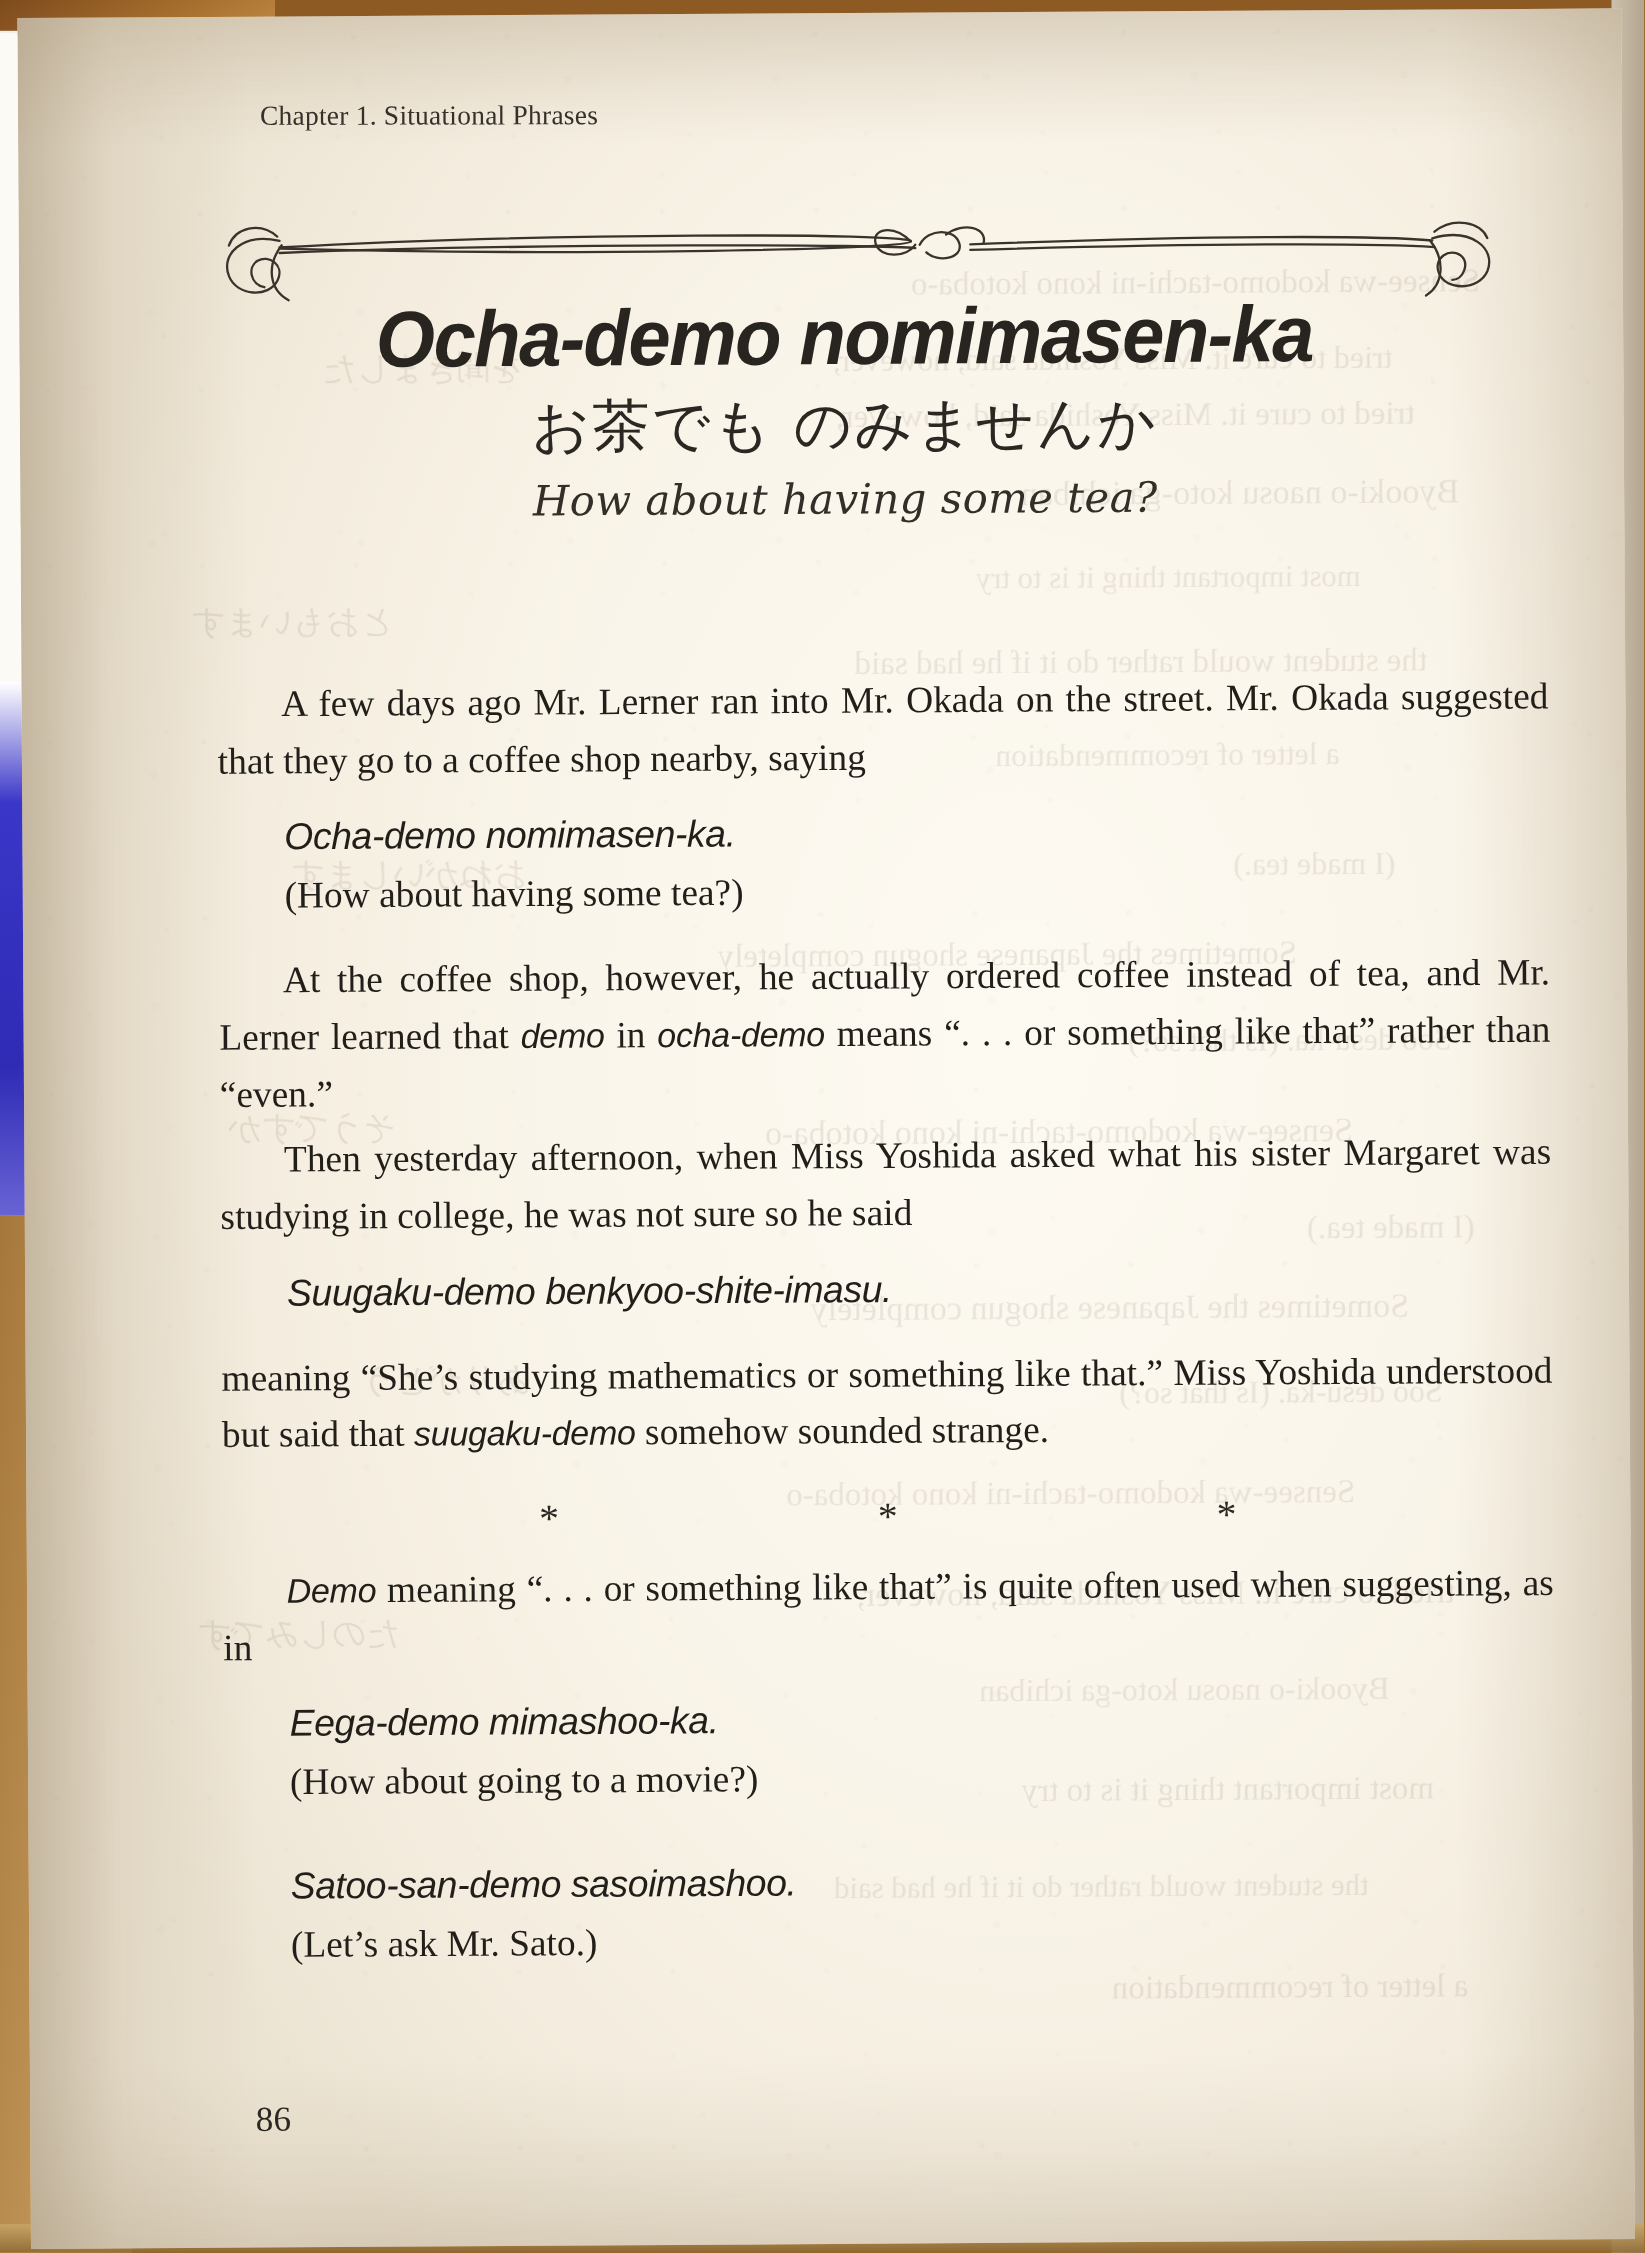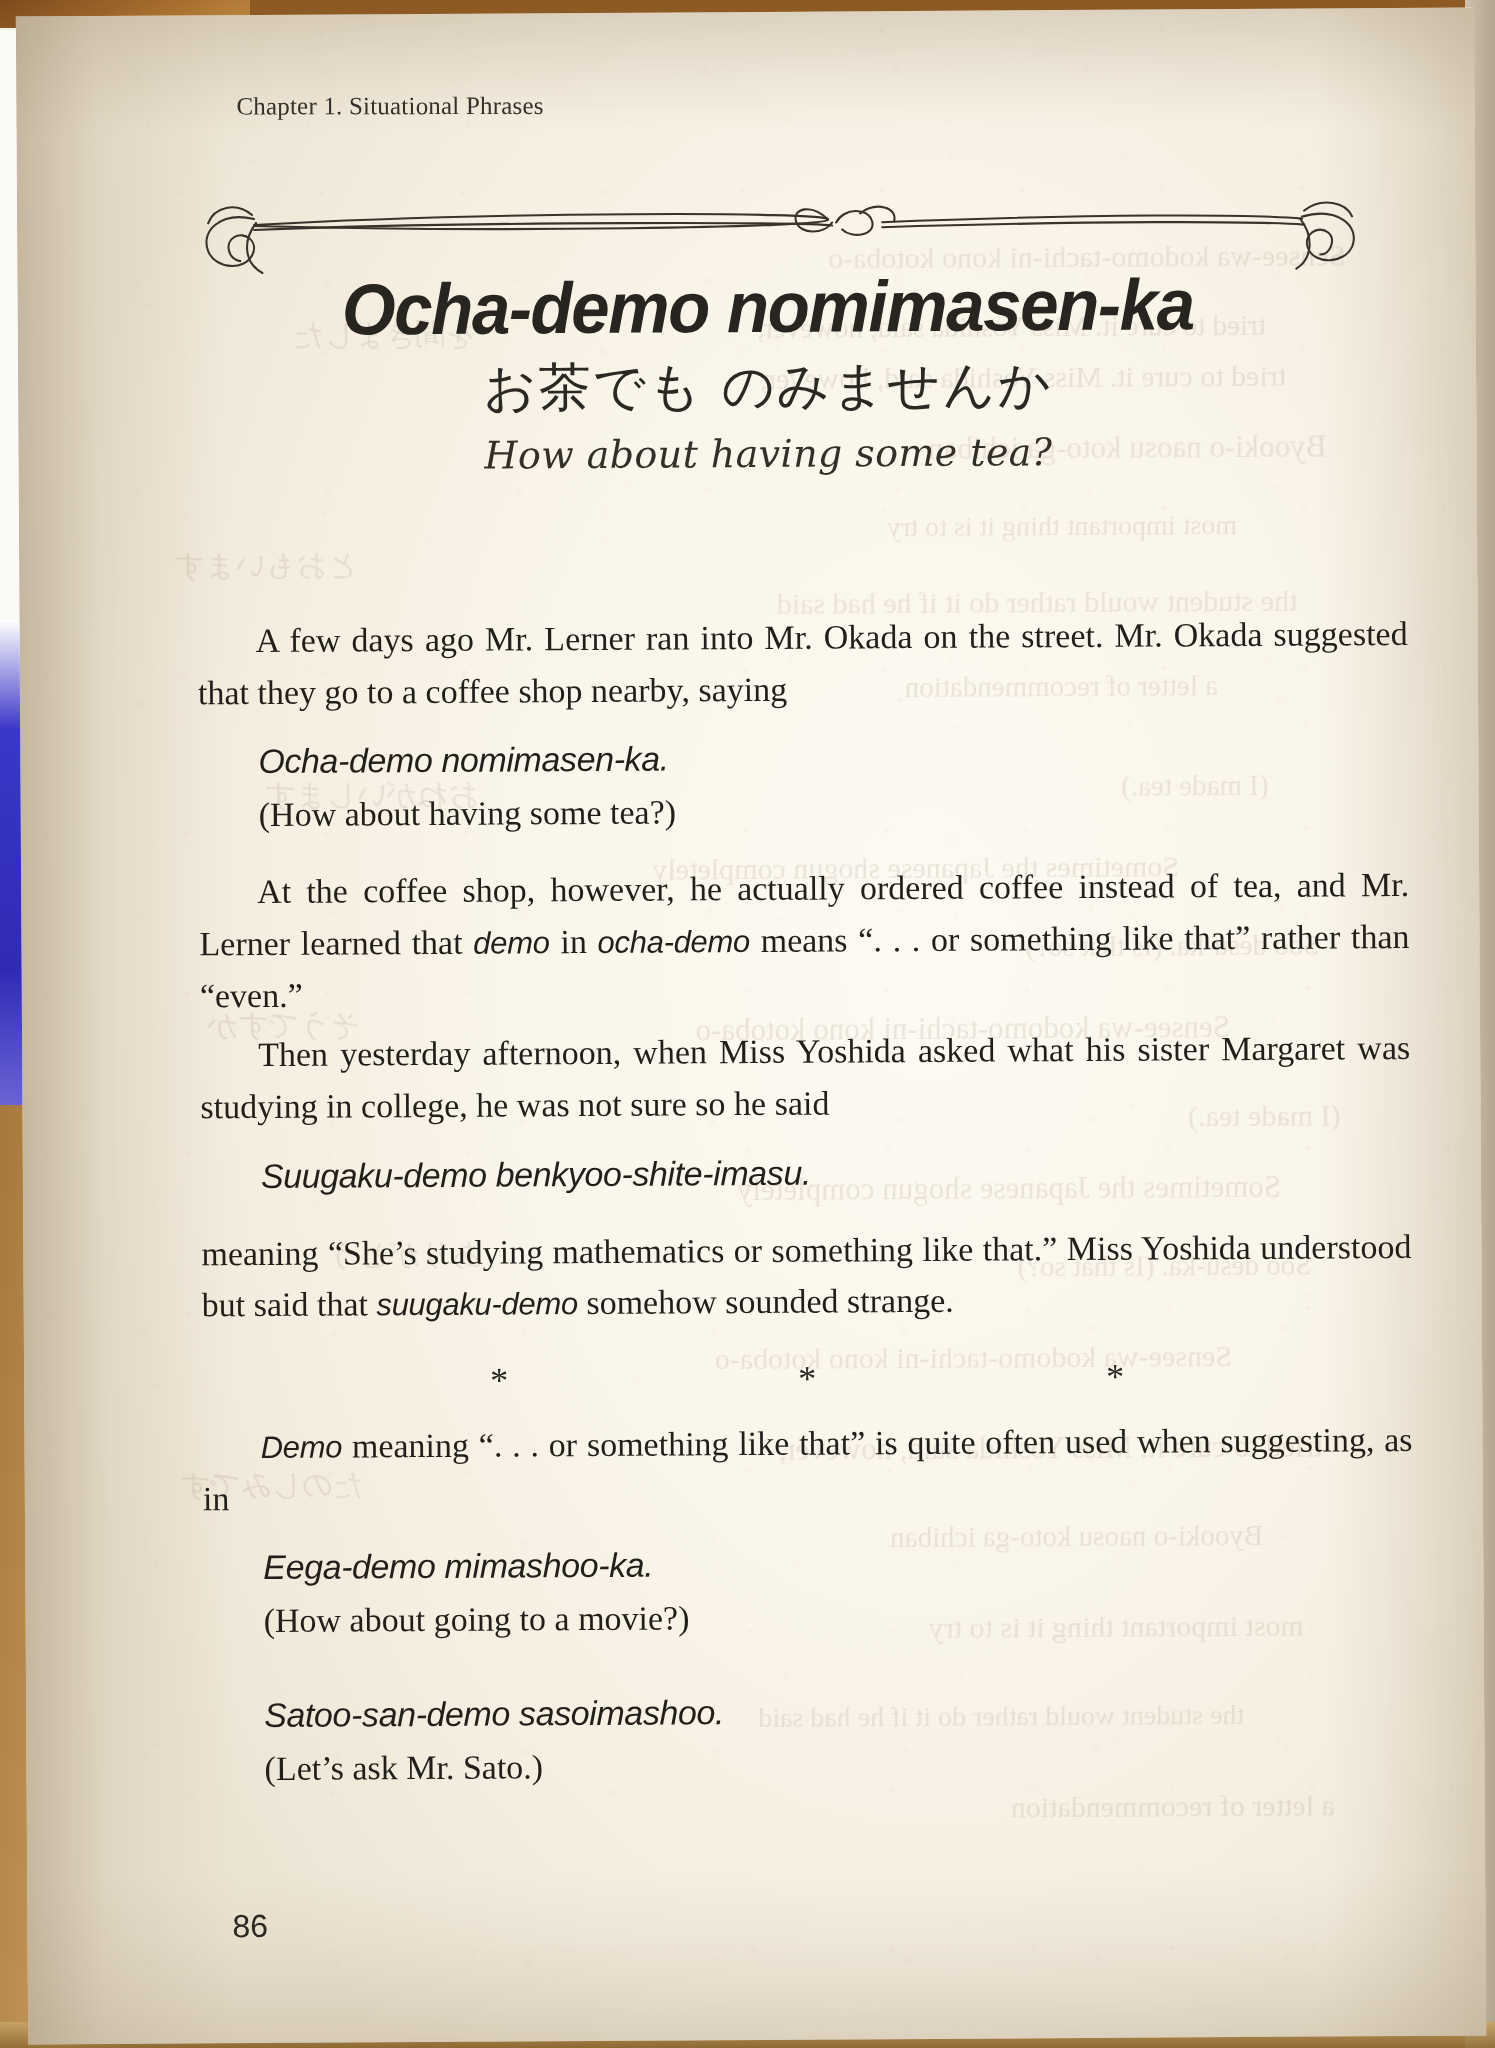--- a/index.html
+++ b/index.html
@@ -114,21 +114,21 @@
   }
   .tight{margin-top:2px;}
   .gap{height:26px;}
 
   .stars{
     margin:30px 0 18px 0;display:flex;justify-content:center;gap:290px;
     font-size:36px;color:#2a2622;font-family:"Liberation Serif",serif;
   }
   .folio{
     position:absolute;left:205px;top:1893px;
-    font-size:32px;color:#2b2722;font-family:Liberation Sans, sans-serif;
+    font-size:32px;color:#2b2722;font-family:Liberation Serif, serif;
   }
 </style>
 </head>
 <body>
 
 <div id="photo">
   <div class="desk-top"></div>
   <div class="desk-left"></div>
   <div class="white-strip"></div>
   <div class="blue-strip"></div>

